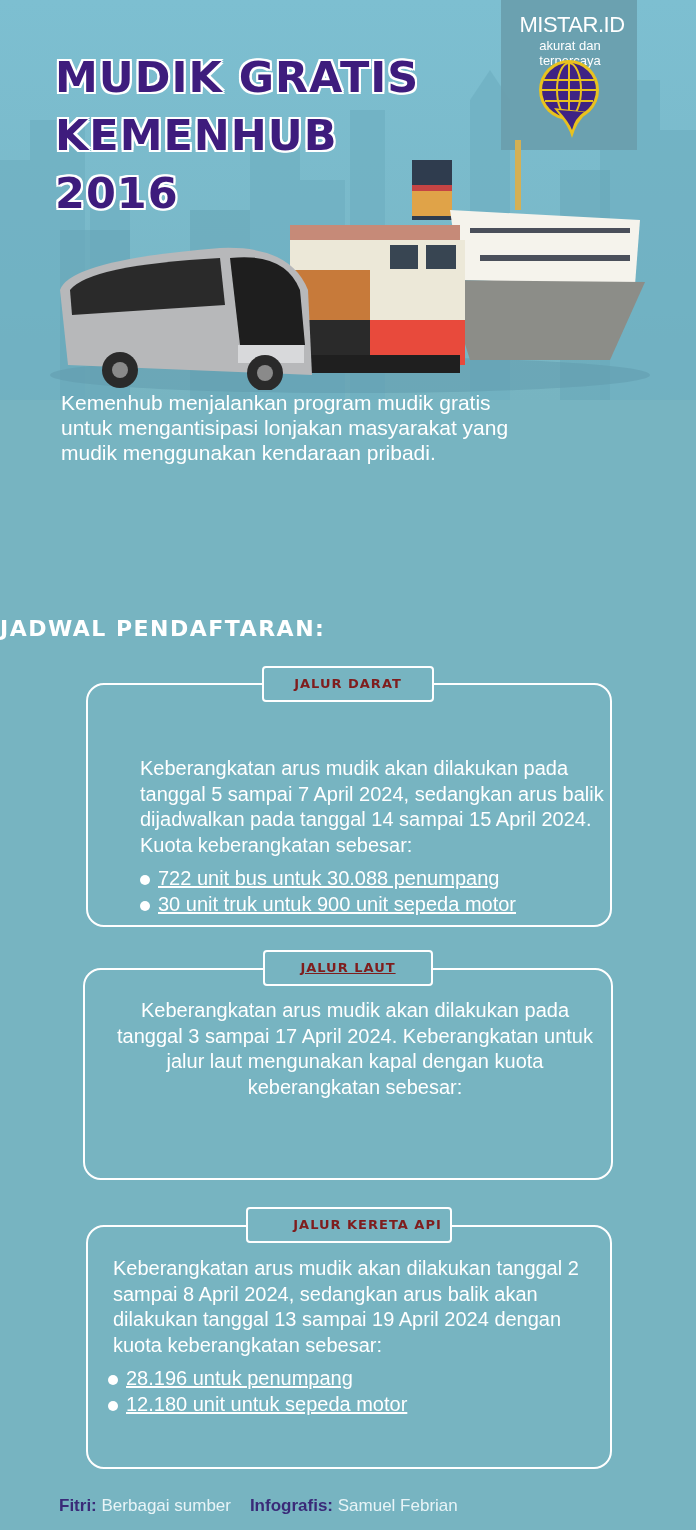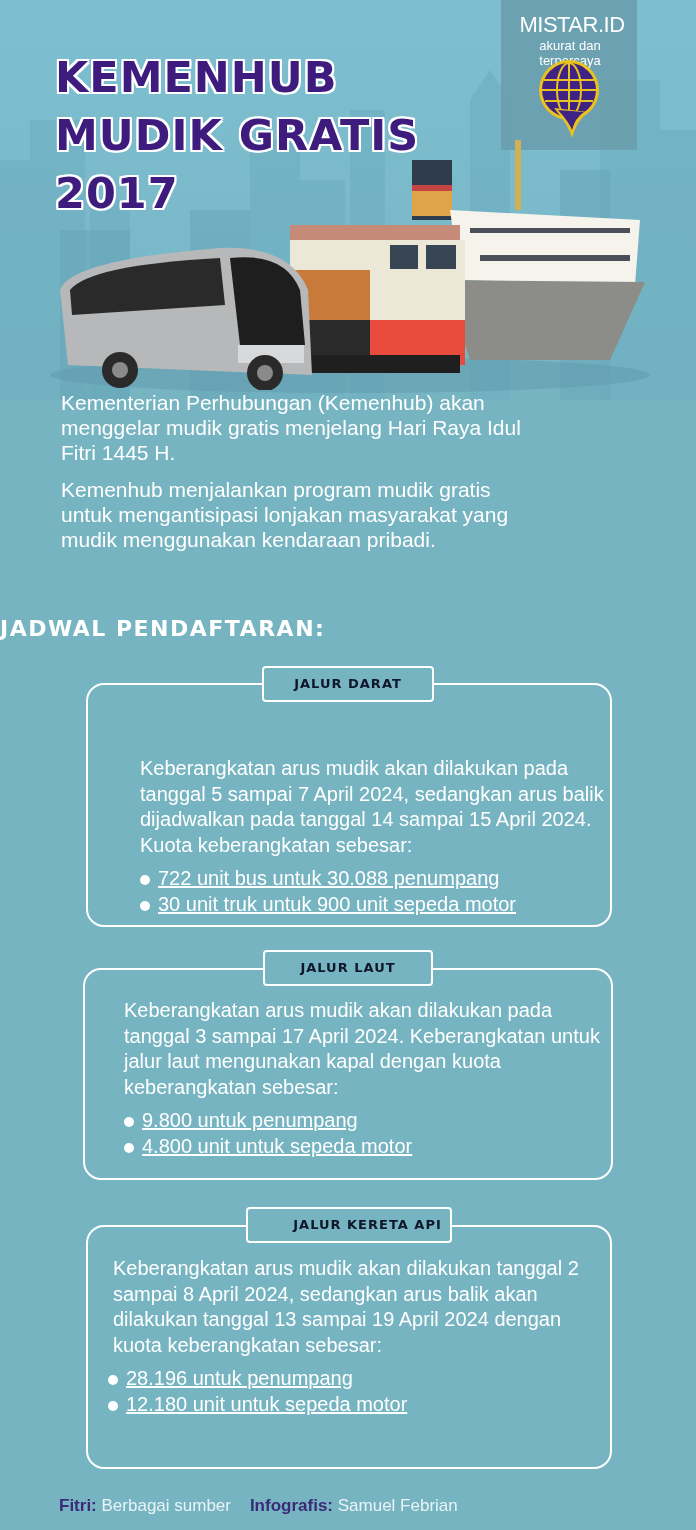--- a/index.html
+++ b/index.html
@@ -46,21 +46,21 @@
   .section-title {
     position: absolute; left: 0; top: 616px; width: 696px; 
     color: #ffffff; font-family: "DejaVu Sans", sans-serif; font-weight: bold;
     font-size: 22px; letter-spacing: 1.5px;
   }
   .card {
     position: absolute; border: 2.5px solid #ffffff; border-radius: 18px;
   }
   .card-label {
     position: absolute; background: #77b4c1; border: 2.5px solid #ffffff;
-    border-radius: 4px; color: #0f172a; font-family: "DejaVu Sans", sans-serif;
+    border-radius: 4px; color: #7f1d1d; font-family: "DejaVu Sans", sans-serif;
     font-weight: bold; font-size: 13px; text-align: center; line-height: 32px;
     height: 36px; letter-spacing: 1px;
   }
   .card-body {
     position: absolute; color: #ffffff; font-size: 20px; line-height: 25.5px;
   }
   .card-body ul { list-style: none; margin-top: 8px; }
   .card-body li { position: relative; padding-left: 18px; text-decoration: underline; }
   .card-body li::before {
     content: ""; position: absolute; left: 0; top: 9px; width: 10px; height: 10px;
@@ -105,23 +105,23 @@
       <line x1="37" y1="7" x2="37" y2="61"></line>
       <line x1="12" y1="24" x2="62" y2="24"></line>
       <line x1="10" y1="34" x2="64" y2="34"></line>
       <line x1="13" y1="45" x2="61" y2="45"></line>
     </g>
     <path d="M22 52 Q37 70 40 82 Q44 66 56 56 Z" fill="#e9c21e"></path>
     <path d="M26 54 Q37 66 40 74 Q43 62 52 56 Z" fill="#3f2384"></path>
   </svg>
 
   <div class="title">
+    <div>MUDIK GRATIS</div>
     <div>KEMENHUB</div>
-    <div>MUDIK GRATIS</div>
-    <div>2017</div>
+    <div>2016</div>
   </div>
 
   <svg class="vehicles" viewBox="0 0 600 260">
 
     <g>
       <rect x="465" y="10" width="6" height="70" fill="#d4b054"></rect>
       <rect x="362" y="30" width="40" height="60" fill="#2f3c4e"></rect>
       <rect x="362" y="55" width="40" height="6" fill="#c54444"></rect>
       <rect x="362" y="61" width="40" height="25" fill="#e0a348"></rect>
       <polygon points="400,80 590,90 585,155 410,150" fill="#f5f3ec"></polygon>
@@ -150,44 +150,39 @@
       <rect x="188" y="215" width="66" height="18" fill="#d8d9db"></rect>
       <circle cx="70" cy="240" r="18" fill="#2a2a2a"></circle>
       <circle cx="70" cy="240" r="8" fill="#8a8a8a"></circle>
       <circle cx="215" cy="243" r="18" fill="#2a2a2a"></circle>
       <circle cx="215" cy="243" r="8" fill="#8a8a8a"></circle>
     </g>
   </svg>
 </div>
 
 <div class="intro">
-  <p>Kementerian Perhubungan (Kemenhub) akan menggelar mudik gratis menjelang Hari Raya Idul Fitri 1445 H.</p>
   <p>Kemenhub menjalankan program mudik gratis untuk mengantisipasi lonjakan masyarakat yang mudik menggunakan kendaraan pribadi.</p>
 </div>
 
 <div class="section-title">JADWAL PENDAFTARAN:</div>
 
 <div class="card" style="left:86px; top:683px; width:526px; height:244px;"></div>
 <div class="card-label" style="left:262px; top:666px; width:172px;">JALUR DARAT</div>
 <div class="card-body" style="left:113px; top:756px; width:480px;margin-left:27px;">
   <div>Keberangkatan arus mudik akan dilakukan pada tanggal 5 sampai 7 April 2024, sedangkan arus balik dijadwalkan pada tanggal 14 sampai 15 April 2024. Kuota keberangkatan sebesar:</div>
   <ul>
     <li>722 unit bus untuk 30.088 penumpang</li>
     <li>30 unit truk untuk 900 unit sepeda motor</li>
   </ul>
 </div>
 
 <div class="card" style="left:83px; top:968px; width:530px; height:212px;"></div>
-<div class="card-label" style="left:263px; top:950px; width:170px;">JALUR LAUT</div>
-<div class="card-body" style="left:124px; top:998px; width:490px;">
+<div class="card-label" style="left:263px; top:950px; width:170px;text-decoration:underline;">JALUR LAUT</div>
+<div class="card-body" style="left:110px; top:998px; width:490px;text-align:center;">
   <div>Keberangkatan arus mudik akan dilakukan pada tanggal 3 sampai 17 April 2024. Keberangkatan untuk jalur laut mengunakan kapal dengan kuota keberangkatan sebesar:</div>
-  <ul>
-    <li>9.800 untuk penumpang</li>
-    <li>4.800 unit untuk sepeda motor</li>
-  </ul>
 </div>
 
 <div class="card" style="left:86px; top:1225px; width:526px; height:244px;"></div>
 <div class="card-label" style="left:246px; top:1207px; width:206px;padding-left:37px;">JALUR KERETA API</div>
 <div class="card-body" style="left:113px; top:1256px; width:470px;">
   <div>Keberangkatan arus mudik akan dilakukan tanggal 2 sampai 8 April 2024, sedangkan arus balik akan dilakukan tanggal 13 sampai 19 April 2024 dengan kuota keberangkatan sebesar:</div>
   <ul style="margin-left:-5px;">
     <li>28.196 untuk penumpang</li>
     <li>12.180 unit untuk sepeda motor</li>
   </ul>

